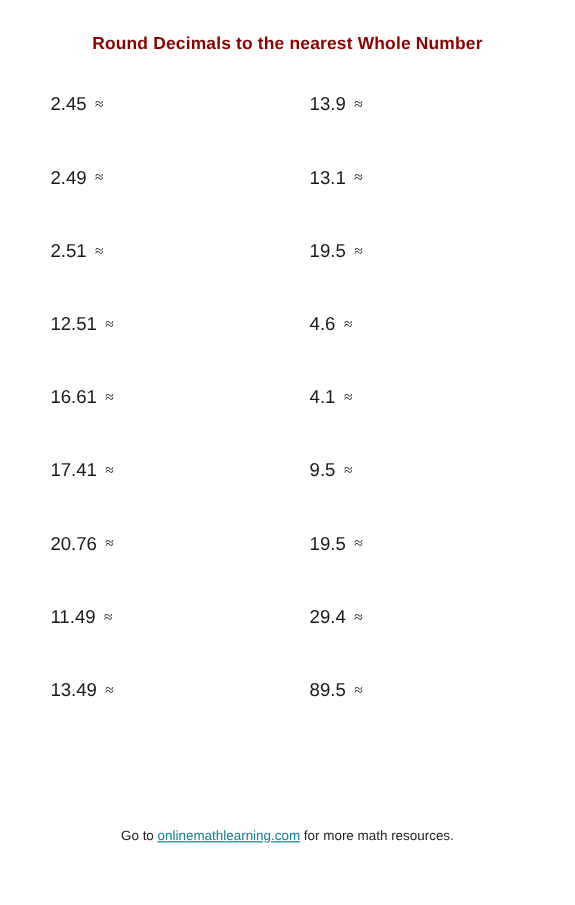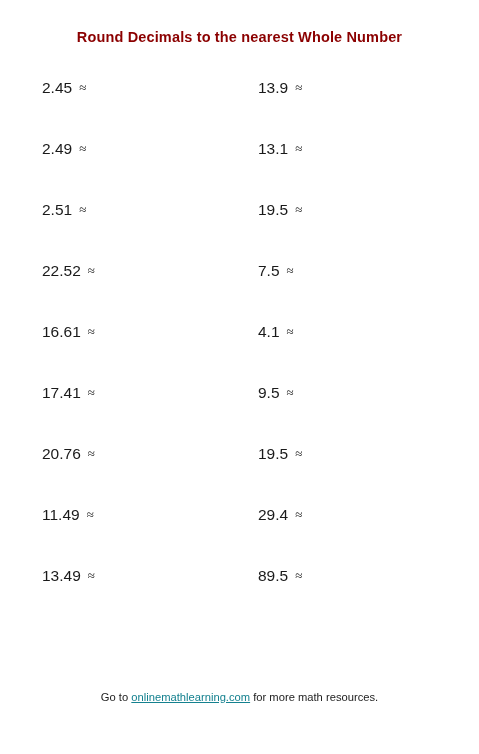--- a/index.html
+++ b/index.html
@@ -114,22 +114,22 @@
       </div>
       <div class="prow">
         <div class="cell left"><span class="num">2.49</span><span class="approx">≈</span></div>
         <div class="cell right"><span class="num">13.1</span><span class="approx">≈</span></div>
       </div>
       <div class="prow">
         <div class="cell left"><span class="num">2.51</span><span class="approx">≈</span></div>
         <div class="cell right"><span class="num">19.5</span><span class="approx">≈</span></div>
       </div>
       <div class="prow">
-        <div class="cell left"><span class="num">22.52</span><span class="approx">≈</span></div>
-        <div class="cell right"><span class="num">7.5</span><span class="approx">≈</span></div>
+        <div class="cell left"><span class="num">12.51</span><span class="approx">≈</span></div>
+        <div class="cell right"><span class="num">4.6</span><span class="approx">≈</span></div>
       </div>
       <div class="prow">
         <div class="cell left"><span class="num">16.61</span><span class="approx">≈</span></div>
         <div class="cell right"><span class="num">4.1</span><span class="approx">≈</span></div>
       </div>
       <div class="prow">
         <div class="cell left"><span class="num">17.41</span><span class="approx">≈</span></div>
         <div class="cell right"><span class="num">9.5</span><span class="approx">≈</span></div>
       </div>
       <div class="prow">

